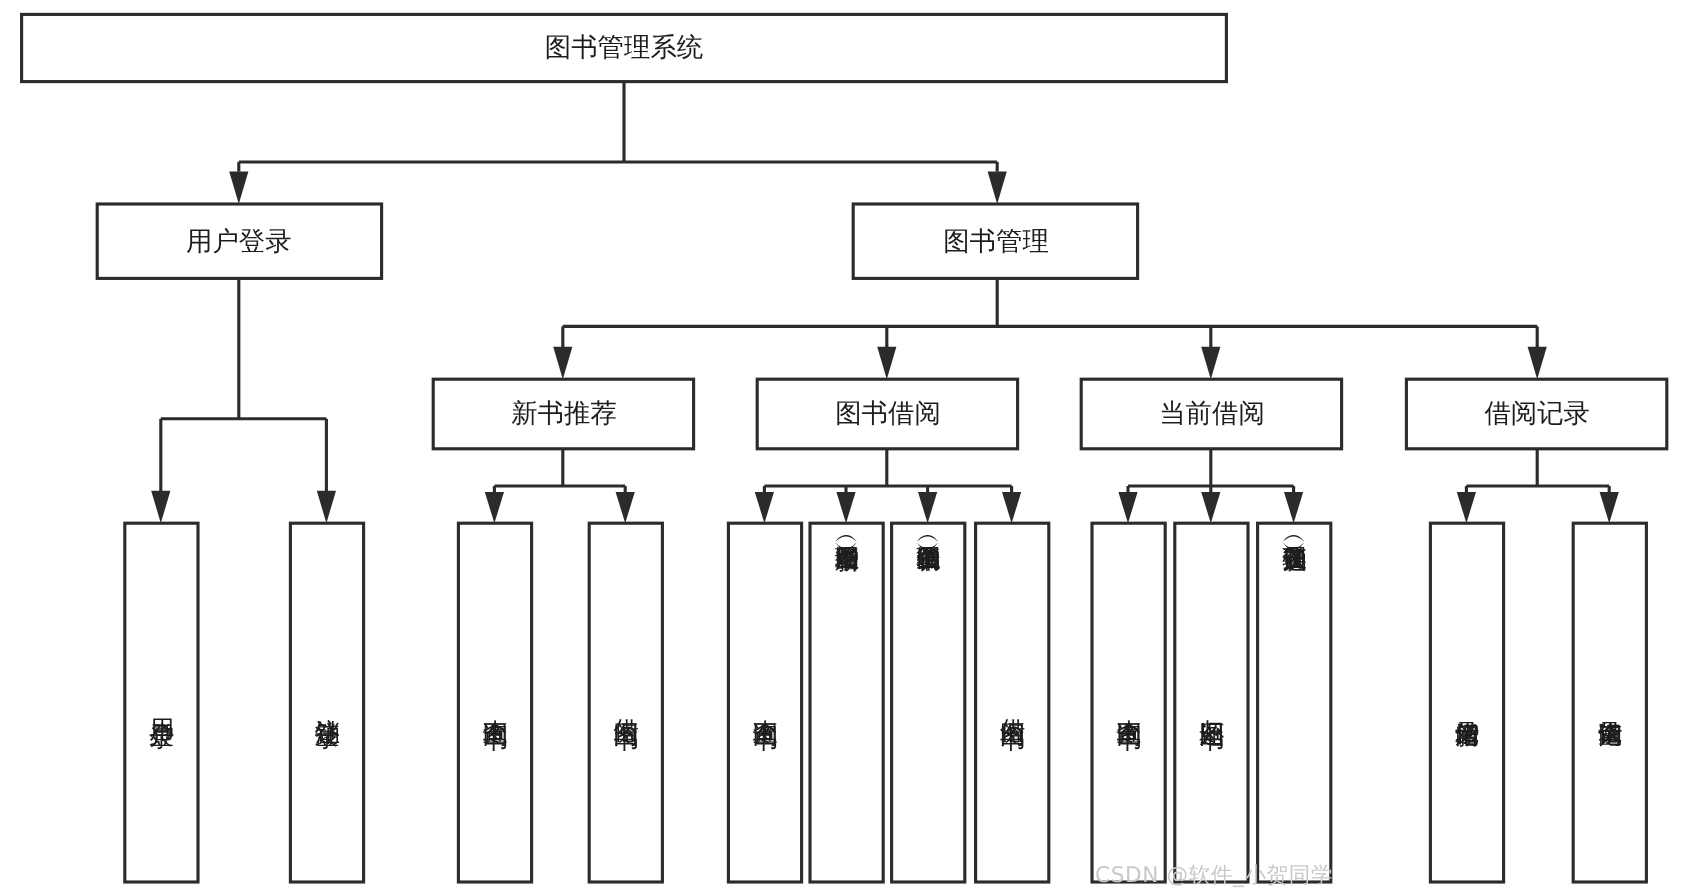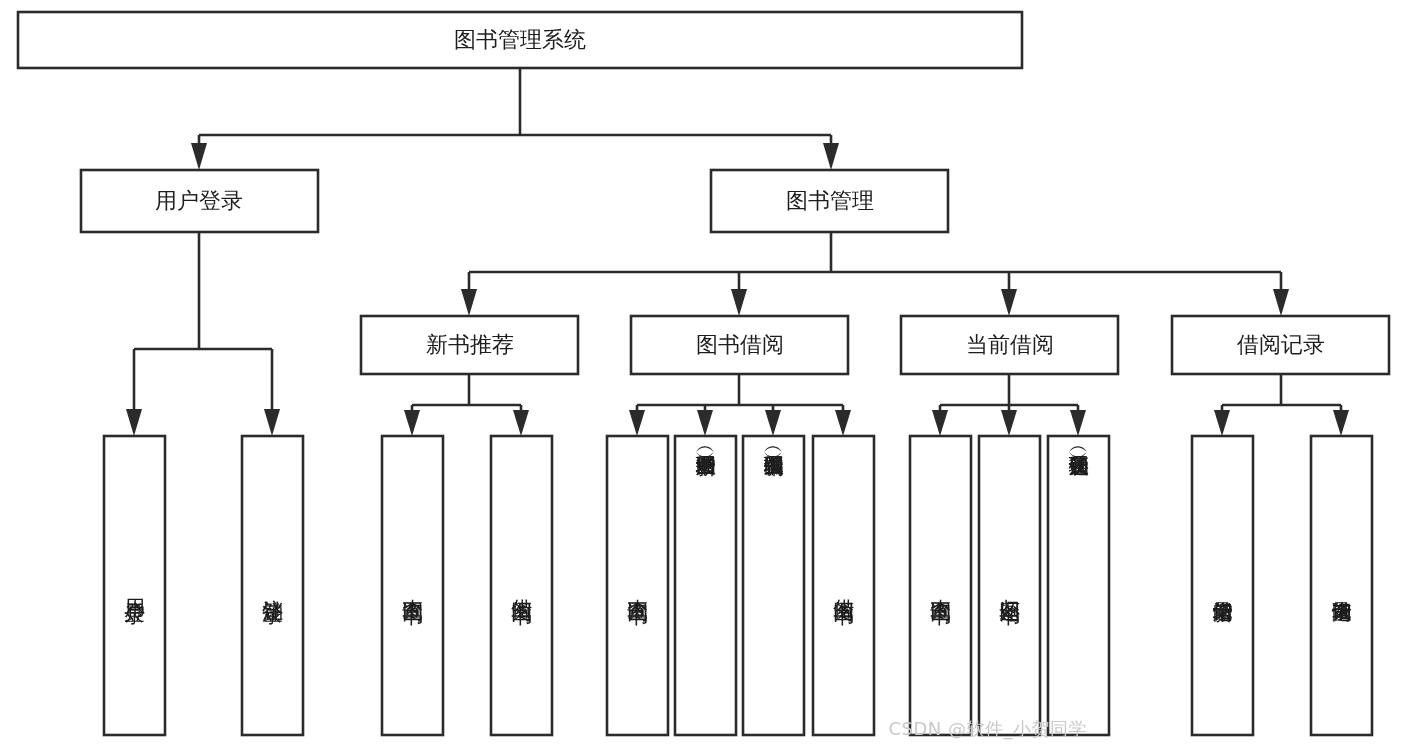--- a/index.html
+++ b/index.html
@@ -72,21 +72,21 @@
     color: #1d1d1d;
     white-space: nowrap;
     text-align: center;
   }
   .vlabel-text.tight {
     letter-spacing: 0px;
     font-size: 20px;
   }
   #watermark {
     position: absolute;
-    right: 24px;
+    right: 0;
     bottom: 6px;
     font-family: "DejaVu Sans", "Liberation Sans", sans-serif;
     font-size: 18px;
     color: #c9c9c9;
     letter-spacing: 0.5px;
     white-space: nowrap;
     user-select: none;
   }
 </style>
 </head>

